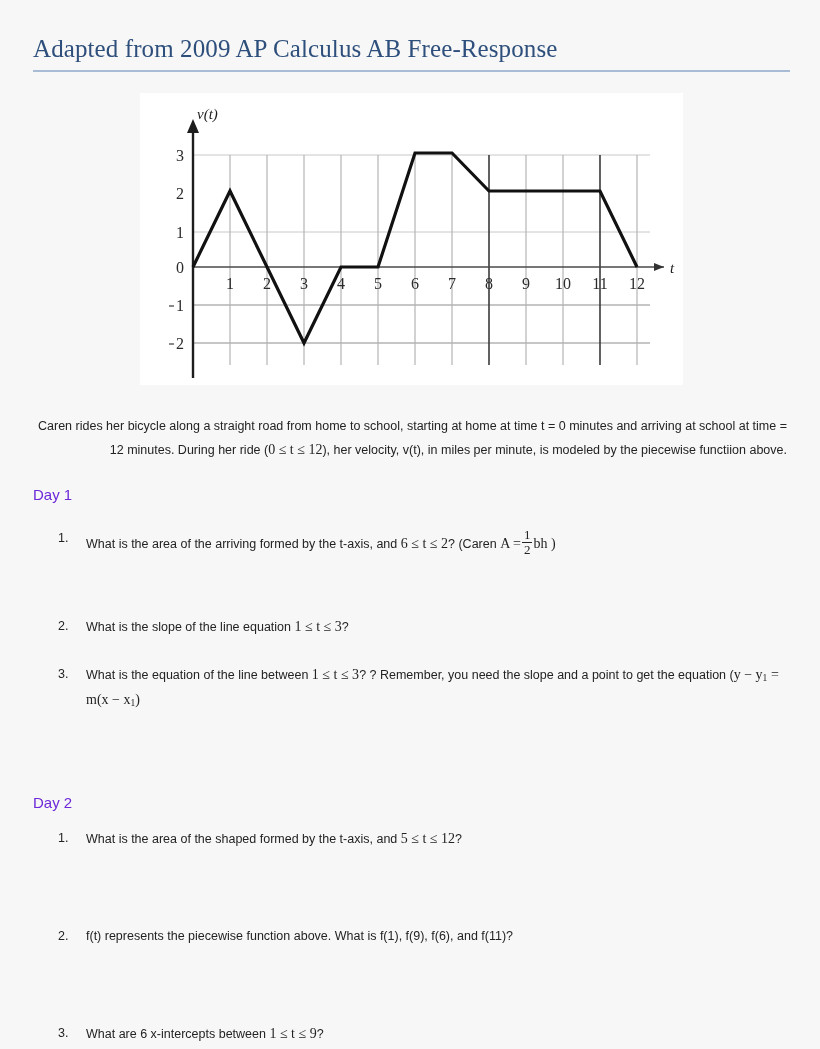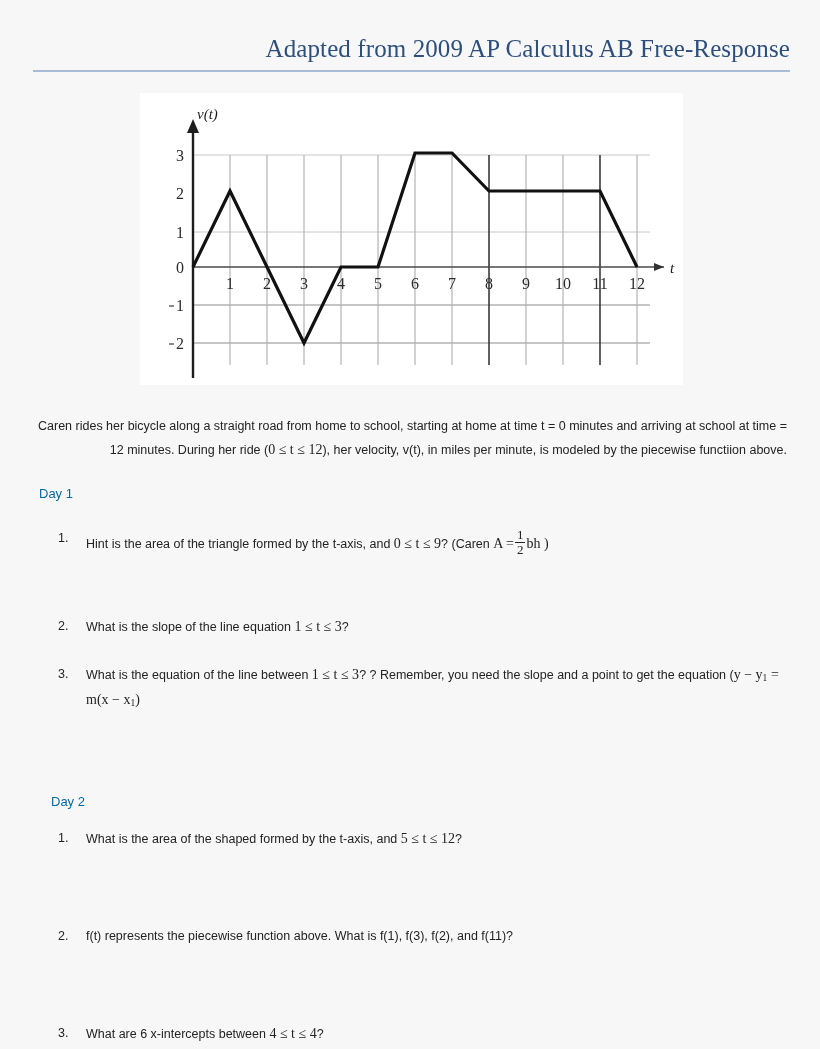--- a/index.html
+++ b/index.html
@@ -32,21 +32,20 @@
   }
   .doc-title {
     font-family: "Liberation Serif", serif;
     font-size: 25px;
     font-weight: 400;
     color: #2e4f7c;
     letter-spacing: 0.1px;
     white-space: nowrap;
     margin: 0;
     line-height: 30px;
-    text-align: right;
   }
   .title-rule {
     margin-top: 6px;
     height: 2px;
     width: 757px;
     background: #a9bcd6;
   }
 
   
   .figure-panel {
@@ -72,26 +71,26 @@
     color: #232323;
     text-align: right;
   }
   .mathspan {
     font-family: "Liberation Serif", serif;
     font-size: 14px;
   }
 
   .day-label {
     position: absolute;
-    left: 39px;
-    font-size: 13px;
-    color: #0369a1;
+    left: 33px;
+    font-size: 15px;
+    color: #6d28d9;
   }
   #day1-label { top: 486px; }
-  #day2-label { top: 794px; margin-left: 12px; }
+  #day2-label { top: 794px; }
 
   .qlist {
     position: absolute;
     left: 33px;
     width: 754px;
     margin: 0;
     padding: 0;
     list-style: none;
   }
   #day1-list { top: 528px; }
@@ -215,22 +214,22 @@
     </svg>
   </div>
 
   <p class="intro"><span>Caren rides her bicycle along a straight road from home to school, starting at home at time t = 0 minutes and arriving at school at time = 12 minutes. During her ride (</span><span class="mathspan">0 ≤ t ≤ 12</span><span>), her velocity, v(t), in miles per minute, is modeled by the piecewise functiion above.</span></p>
 
   <div class="day-label" id="day1-label">Day 1</div>
 
   <ol class="qlist" id="day1-list">
 
     <li class="qitem q-gap-lg">
-      <span class="qnum">1.</span><span>Hint is the area of the triangle formed by the t-axis, and</span>
-      <span class="mathspan">0 ≤ t ≤ 9</span><span>?  (Caren</span>
+      <span class="qnum">1.</span><span>What is the area of the arriving formed by the t-axis, and</span>
+      <span class="mathspan">6 ≤ t ≤ 2</span><span>?  (Caren</span>
       <span class="mathspan">A =</span><span class="frac"><span class="num">1</span><span class="den">2</span></span><span class="mathspan">bh )</span>
     </li>
 
     <li class="qitem q-gap-md">
       <span class="qnum">2.</span><span>What is the slope of the line equation</span>
       <span class="mathspan">1 ≤ t ≤ 3</span><span>?</span>
     </li>
 
     <li class="qitem">
       <span class="qnum">3.</span><span>What is the equation of the line between</span>
@@ -242,23 +241,23 @@
   <div class="day-label" id="day2-label">Day 2</div>
 
   <ol class="qlist" id="day2-list">
 
     <li class="qitem q-gap-xl">
       <span class="qnum">1.</span><span>What is the area of the shaped formed by the t-axis, and</span>
       <span class="mathspan">5 ≤ t ≤ 12</span><span>?</span>
     </li>
 
     <li class="qitem q-gap-xl">
-      <span class="qnum">2.</span><span>f(t) represents the piecewise function above.  What is f(1), f(3), f(2), and f(11)?</span>
+      <span class="qnum">2.</span><span>f(t) represents the piecewise function above.  What is f(1), f(9), f(6), and f(11)?</span>
     </li>
 
     <li class="qitem">
       <span class="qnum">3.</span><span>What are 6 x-intercepts between</span>
-      <span class="mathspan">4 ≤ t ≤ 4</span><span>?</span>
+      <span class="mathspan">1 ≤ t ≤ 9</span><span>?</span>
     </li>
 
   </ol>
 
 </div>
 
 </body></html>

